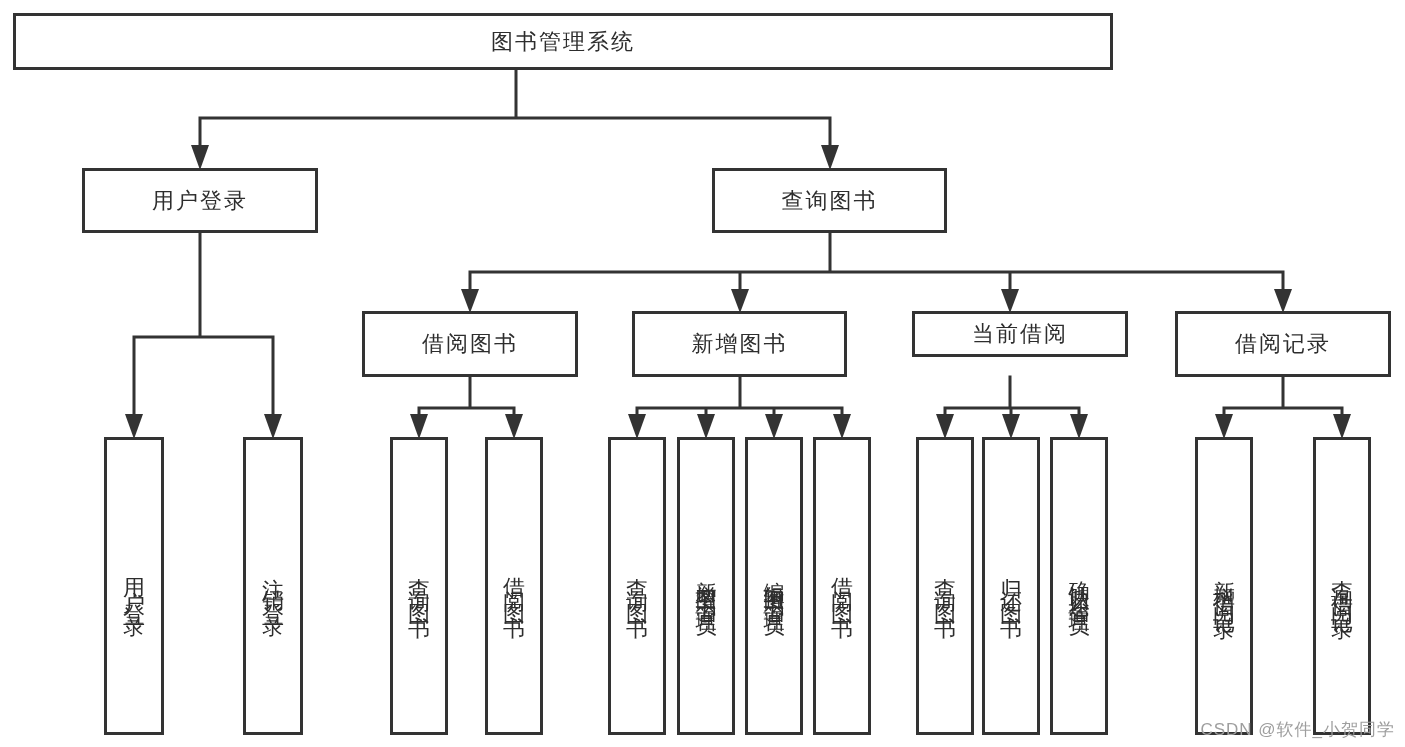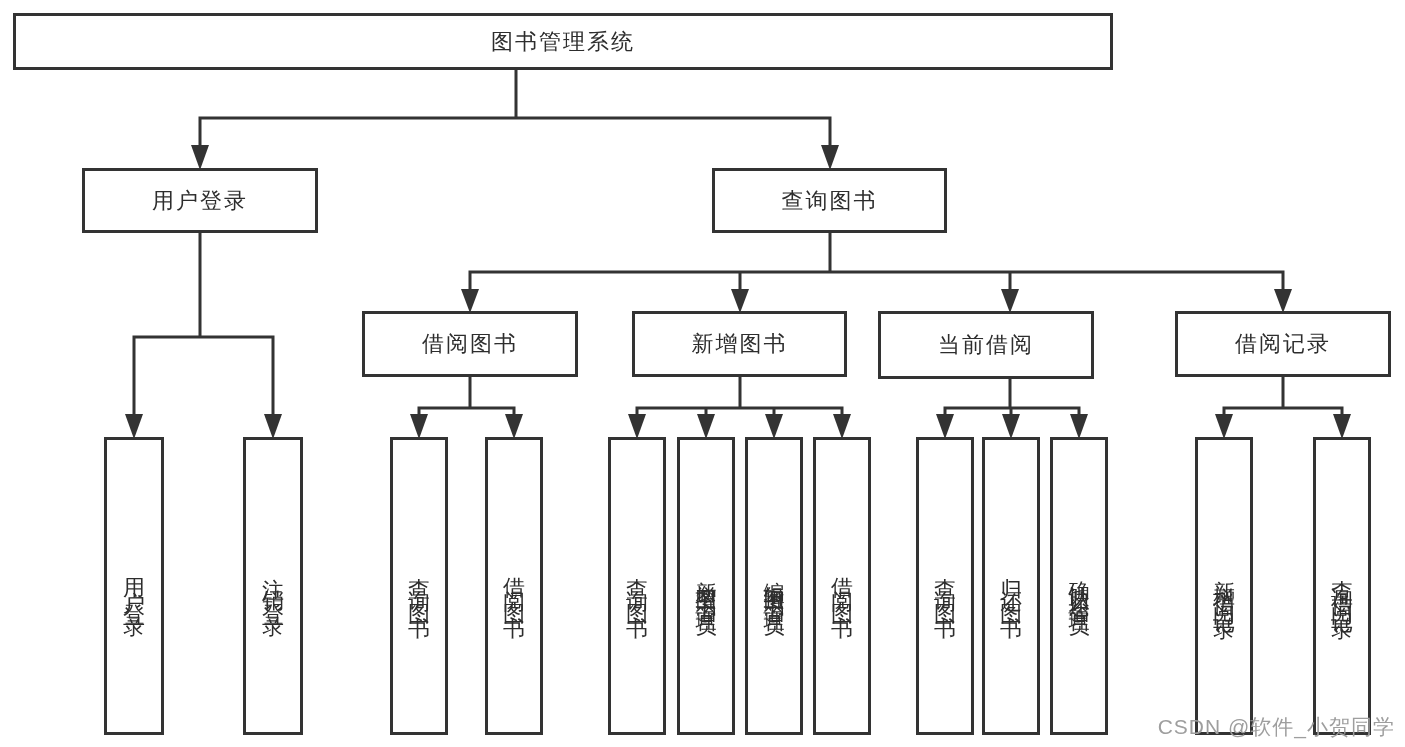--- a/index.html
+++ b/index.html
@@ -33,21 +33,21 @@
     font-size:22px;
     letter-spacing:13px;
     white-space:nowrap;
   }
   .vtext.v6{font-size:22px;letter-spacing:8px;}
   .vtext.v10{font-size:21px;letter-spacing:5px;}
   #watermark{
     position:absolute;
     right:10px;
     bottom:6px;
-    font-size:21px;
+    font-size:17px;
     color:#9e9e9e;
     letter-spacing:1px;
     z-index:3;
     white-space:nowrap;
   }
 </style>
 </head>
 <body>
 
 <div id="canvas">
@@ -109,21 +109,21 @@
   <div class="node" style="left:712px;top:168px;width:235px;height:65px">
     <span class="hlabel">查询图书</span>
   </div>
 
   <div class="node" style="left:362px;top:311px;width:216px;height:66px">
     <span class="hlabel">借阅图书</span>
   </div>
   <div class="node" style="left:632px;top:311px;width:215px;height:66px">
     <span class="hlabel">新增图书</span>
   </div>
-  <div class="node" style="left:878px;top:311px;width:216px;height:68px">
+  <div class="node" style="left:912px;top:311px;width:216px;height:46px">
     <span class="hlabel">当前借阅</span>
   </div>
   <div class="node" style="left:1175px;top:311px;width:216px;height:66px">
     <span class="hlabel">借阅记录</span>
   </div>
 
   <div class="node" style="left:104px;top:437px;width:60px;height:298px">
     <span class="vtext">用户登录</span>
   </div>
   <div class="node" style="left:243px;top:437px;width:60px;height:298px">

